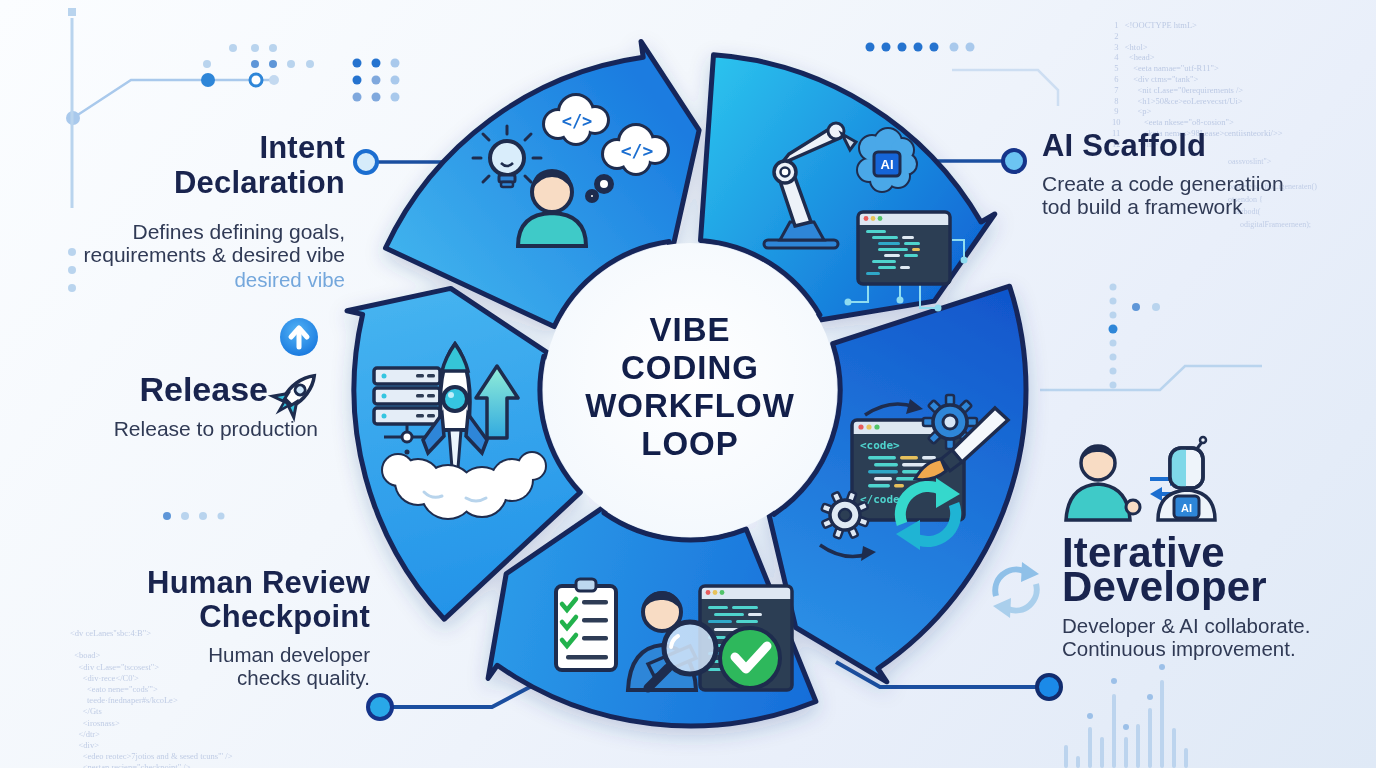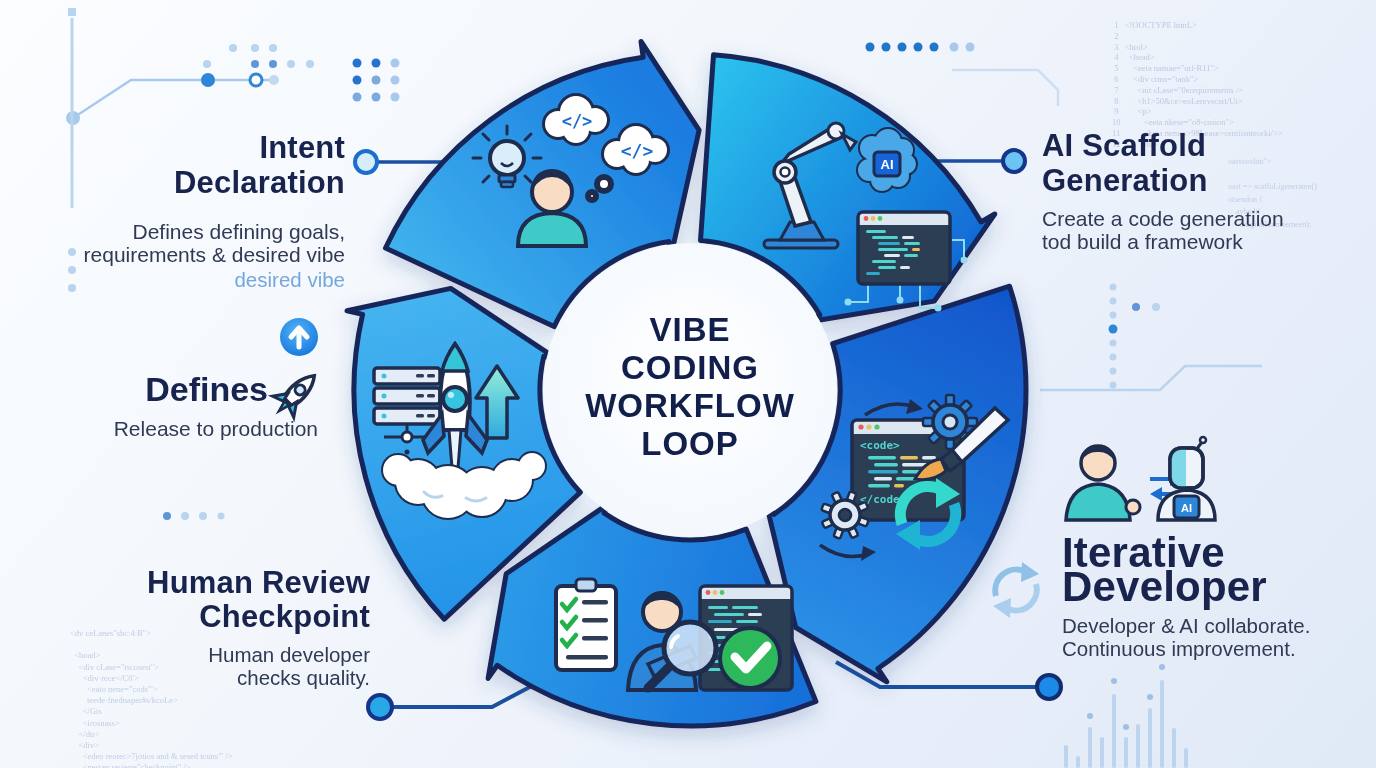--- a/index.html
+++ b/index.html
@@ -567,29 +567,28 @@
     <div class="desc">
       <div>Defines defining goals,</div>
       <div>requirements &amp; desired vibe</div>
     </div>
     <div class="accent">desired vibe</div>
   </div>
 
   <div class="abs stage st-scaffold">
     <h2>
       <div>AI Scaffold</div>
-      <div>Generation</div>
     </h2>
     <div class="desc">
       <div>Create a code generatiion</div>
       <div>tod build a framework</div>
     </div>
   </div>
 
-  <div class="abs st-deploy-title">Defines</div>
+  <div class="abs st-deploy-title">Release</div>
   <div class="abs st-deploy-desc">Release to production</div>
 
   <div class="abs stage st-review">
     <h2>
       <div>Human Review</div>
       <div>Checkpoint</div>
     </h2>
     <div class="desc">
       <div>Human developer</div>
       <div>checks quality.</div>

